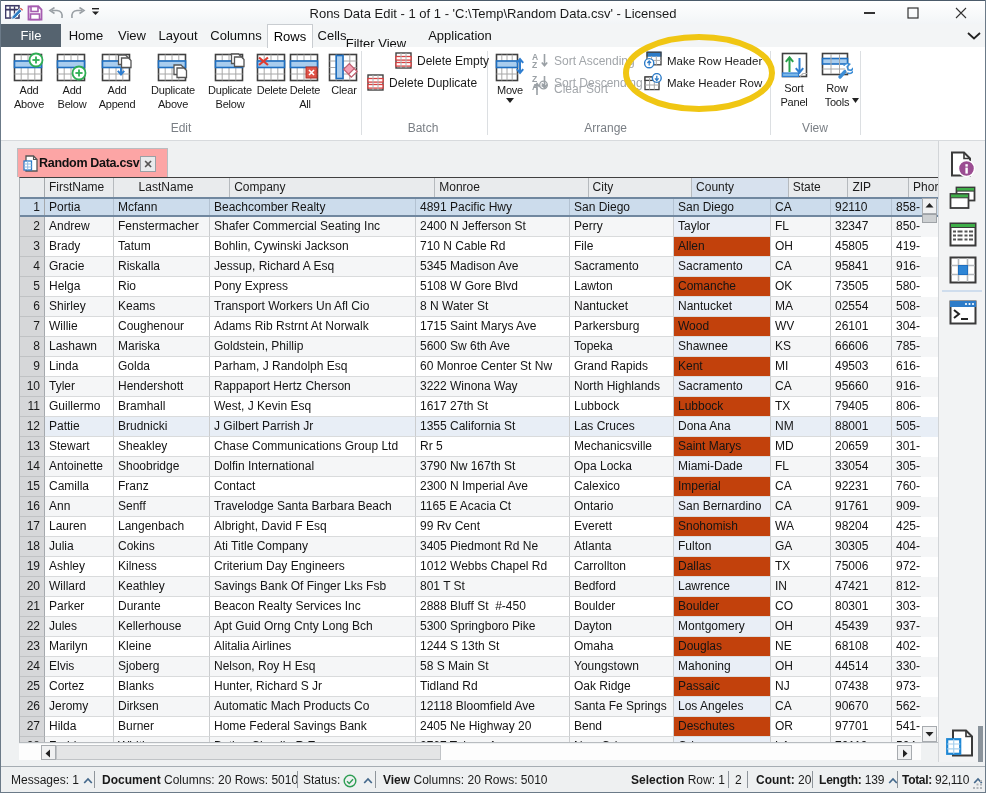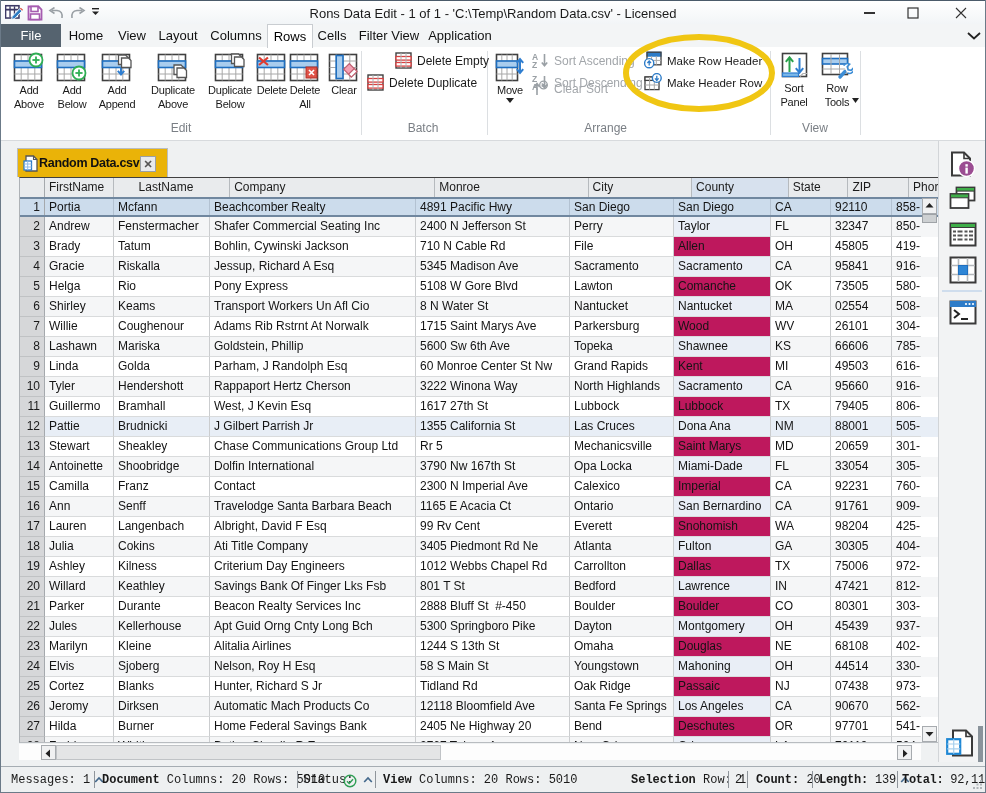--- a/index.html
+++ b/index.html
@@ -15,46 +15,46 @@
 
 #ribbon{position:absolute;left:0;top:47px;width:984px;height:94px;background:#fff;border-bottom:1px solid #d7dadd;}
 .gsep{position:absolute;top:4px;height:84px;width:1px;background:#dcdfe2;}
 .glabel{position:absolute;top:74px;height:16px;font-size:12px;color:#7a7f85;text-align:center;}
 .bigbtn{position:absolute;top:5px;text-align:center;font-size:11px;letter-spacing:-0.2px;color:#1a1a1a;line-height:13.5px;}
 .bigbtn svg{display:block;margin:0 auto 2px auto;}
 .srow{position:absolute;height:20px;font-size:12px;color:#1a1a1a;line-height:20px;white-space:nowrap;}
 .srow svg{vertical-align:-4px;margin-right:5px;}
 .srow.dis{color:#a2a6aa;}
 
-#doctab{position:absolute;left:16px;top:148px;width:151px;height:29px;background:#eab308;border:1px solid #b9bdc1;border-bottom:none;font-size:12.5px;font-weight:bold;color:#111;}
+#doctab{position:absolute;left:16px;top:148px;width:151px;height:29px;background:#fca5a5;border:1px solid #b9bdc1;border-bottom:none;font-size:12.5px;font-weight:bold;color:#111;}
 #doctab svg{position:absolute;left:6px;top:6px;}
 #doctab .txt{position:absolute;left:21px;top:7px;letter-spacing:-0.3px;}
 #tabx{position:absolute;left:122px;top:7px;width:16px;height:16px;border:1px solid #9aa0a5;background:#e8eaec;color:#555;font-size:11px;line-height:14px;text-align:center;}
 
 #grid{position:absolute;left:18px;top:177px;width:919px;height:566px;background:#fff;border-left:1px solid #aeb2b6;border-top:1px solid #404040;border-bottom:1px solid #b8bcc0;overflow:hidden;}
 #ghead{display:flex;height:19px;background:#e9ebed;}
 #ghead .h{font-size:12px;color:#1b1b1b;padding-left:4px;line-height:19px;border-right:1px solid #b6babe;overflow:hidden;white-space:nowrap;}
 .row{display:flex;height:20px;background:#fff;}
 .row.alt{background:#f5f6f7;}
 .row.hov{background:#e8eef6;}
 .row.alt .c5{background:#e9eef6;}
-.row:not(.alt):not(.sel):not(.hov) .c5{background:#be185d;}
+.row:not(.alt):not(.sel):not(.hov) .c5{background:#c2410c;}
 .row .gut{width:25px;background:#d6d7d9;border-right:1px solid #a5a9ad;border-bottom:1px solid #c0c2c4;font-size:12px;color:#1a1a1a;text-align:right;padding-right:4px;line-height:19px;}
 .row .c{font-size:12px;color:#141414;padding-left:4px;line-height:19px;border-right:1px solid #cbcdcf;border-bottom:1px solid #d9dbdc;overflow:hidden;white-space:nowrap;}
 .row.sel{background:#ccdcec;height:20px;border-top:2px solid #70879f;border-bottom:2px solid #70879f;}
 .row.sel .gut{background:#ccdcec;line-height:16px;border-bottom:none;}
 .row.sel .c{line-height:16px;border-bottom:none;border-right:1px solid #b3c2d2;}
 .c0{width:69px;}.c1{width:96px;}.c2{width:206px;}.c3{width:154px;}.c4{width:104px;}.c5{width:97px;}.c6{width:60px;}.c7{width:61px;}.c8{width:29px;border-right:none!important;}
 
 .sbtn{position:absolute;border:1px solid #a7abaf;background:#f0f1f2;}
 
 #rpanel{position:absolute;left:937px;top:141px;width:47px;height:621px;background:#f2f3f4;border-left:1px solid #d2d5d8;}
 
 #status{position:absolute;left:0;top:766px;width:984px;height:26px;background:#eef0f1;border-top:1px solid #a6adb3;font-size:12px;color:#1a1a1a;}
-#status .it{position:absolute;top:6px;white-space:nowrap;font-family:Liberation Mono, monospace;}
+#status .it{position:absolute;top:6px;white-space:nowrap;}
 #status .sep{position:absolute;top:4px;width:1px;height:17px;background:#8f959b;}
 #status b{font-weight:bold;}
 .chev{display:inline-block;width:10px;height:8px;margin-left:4px;vertical-align:-1px;}
 </style></head>
 <body>
 
 <div id="titlebar">
  <svg class="abs" style="left:4px;top:3px" width="19" height="18" viewBox="0 0 17 16">
       <rect x="0.5" y="1.5" width="12" height="11" fill="#fff" stroke="#3d3a66" stroke-width="1.4"></rect>
       <line x1="0.5" y1="5" x2="12.5" y2="5" stroke="#3d3a66" stroke-width="1.6"></line>
@@ -90,21 +90,21 @@
     </svg>
 </div>
 
 <div id="menubar">
  <div id="filetab">File</div>
  <div class="mtab" style="left:63px;width:44px;">Home</div>
  <div class="mtab" style="left:109px;width:44px;">View</div>
  <div class="mtab" style="left:154px;width:46px;">Layout</div>
  <div class="mtab" style="left:205px;width:60px;">Columns</div>
  <div class="mtab" style="left:309px;width:44px;">Cells</div>
- <div class="mtab" style="left:355px;width:66px;">Filter View</div>
+ <div class="mtab" style="left:342px;width:66px;margin-top:8px;">Filter View</div>
  <div class="mtab" style="left:424px;width:70px;">Application</div>
  <svg class="abs" style="left:966px;top:8px" width="14" height="8" viewBox="0 0 14 8">
       <path d="M1 1 L7 6.5 L13 1" fill="none" stroke="#222" stroke-width="1.8"></path>
     </svg>
 </div>
 <div id="rowstab">Rows</div>
 <div id="ribbon">
 <div class="gsep" style="left:360px;"></div>
 <div class="gsep" style="left:486px;"></div>
 <div class="gsep" style="left:769px;"></div>

